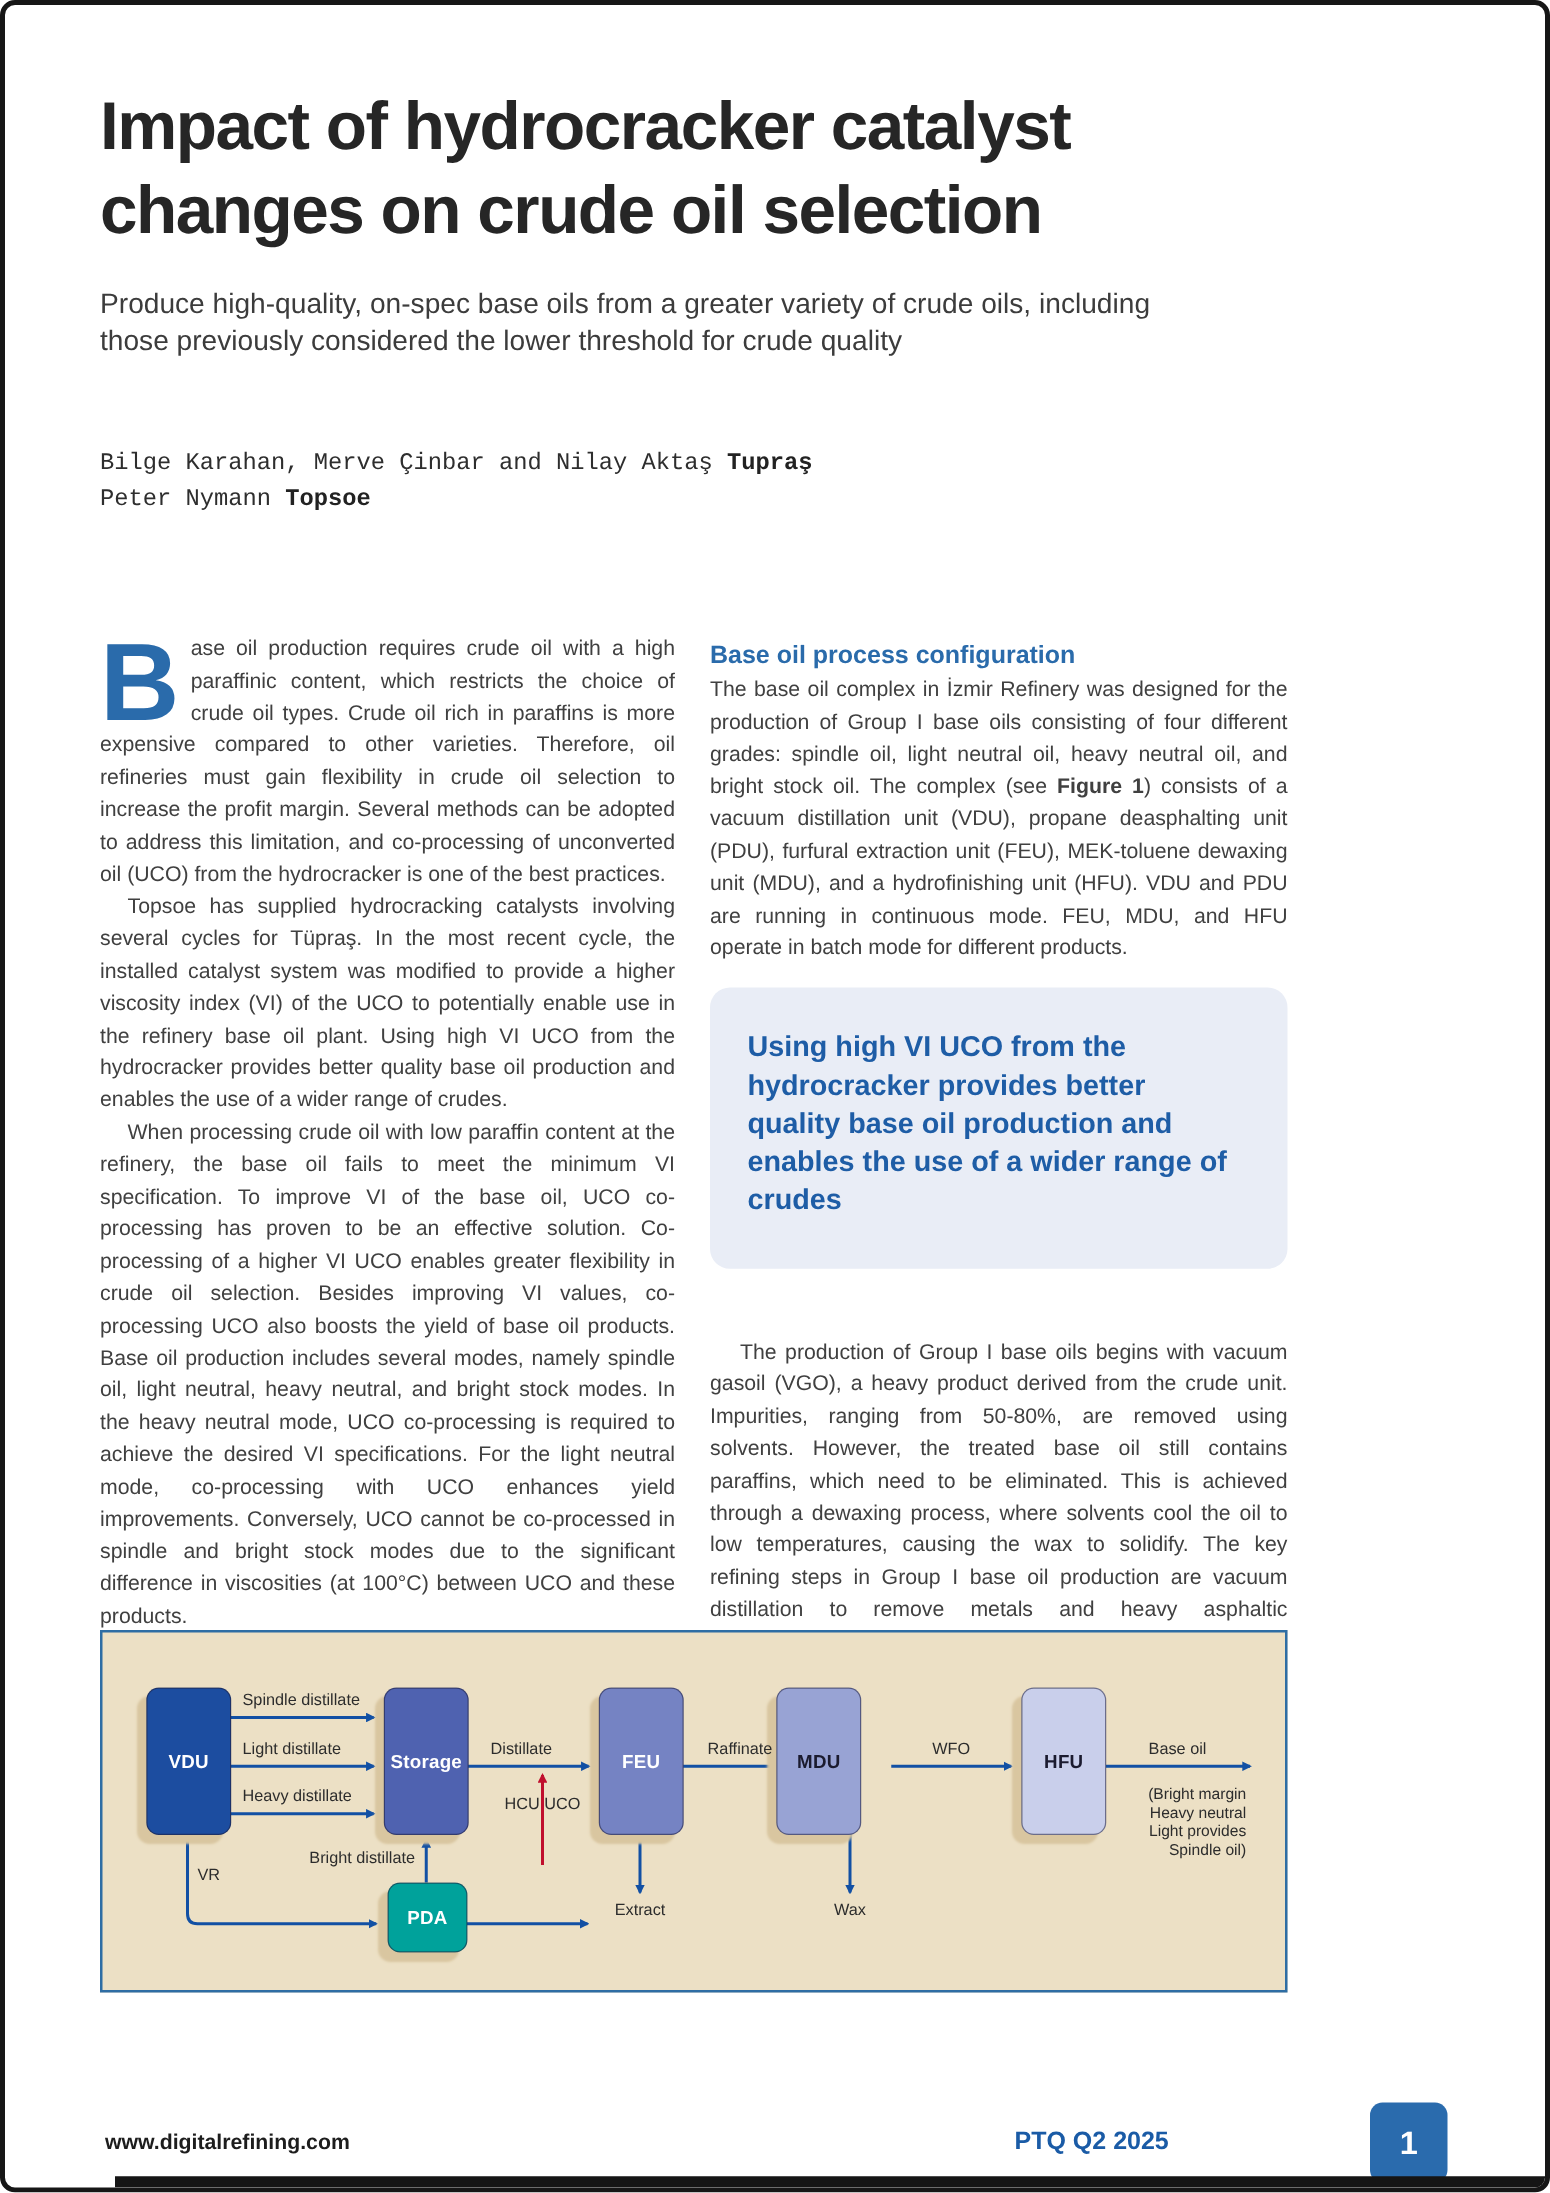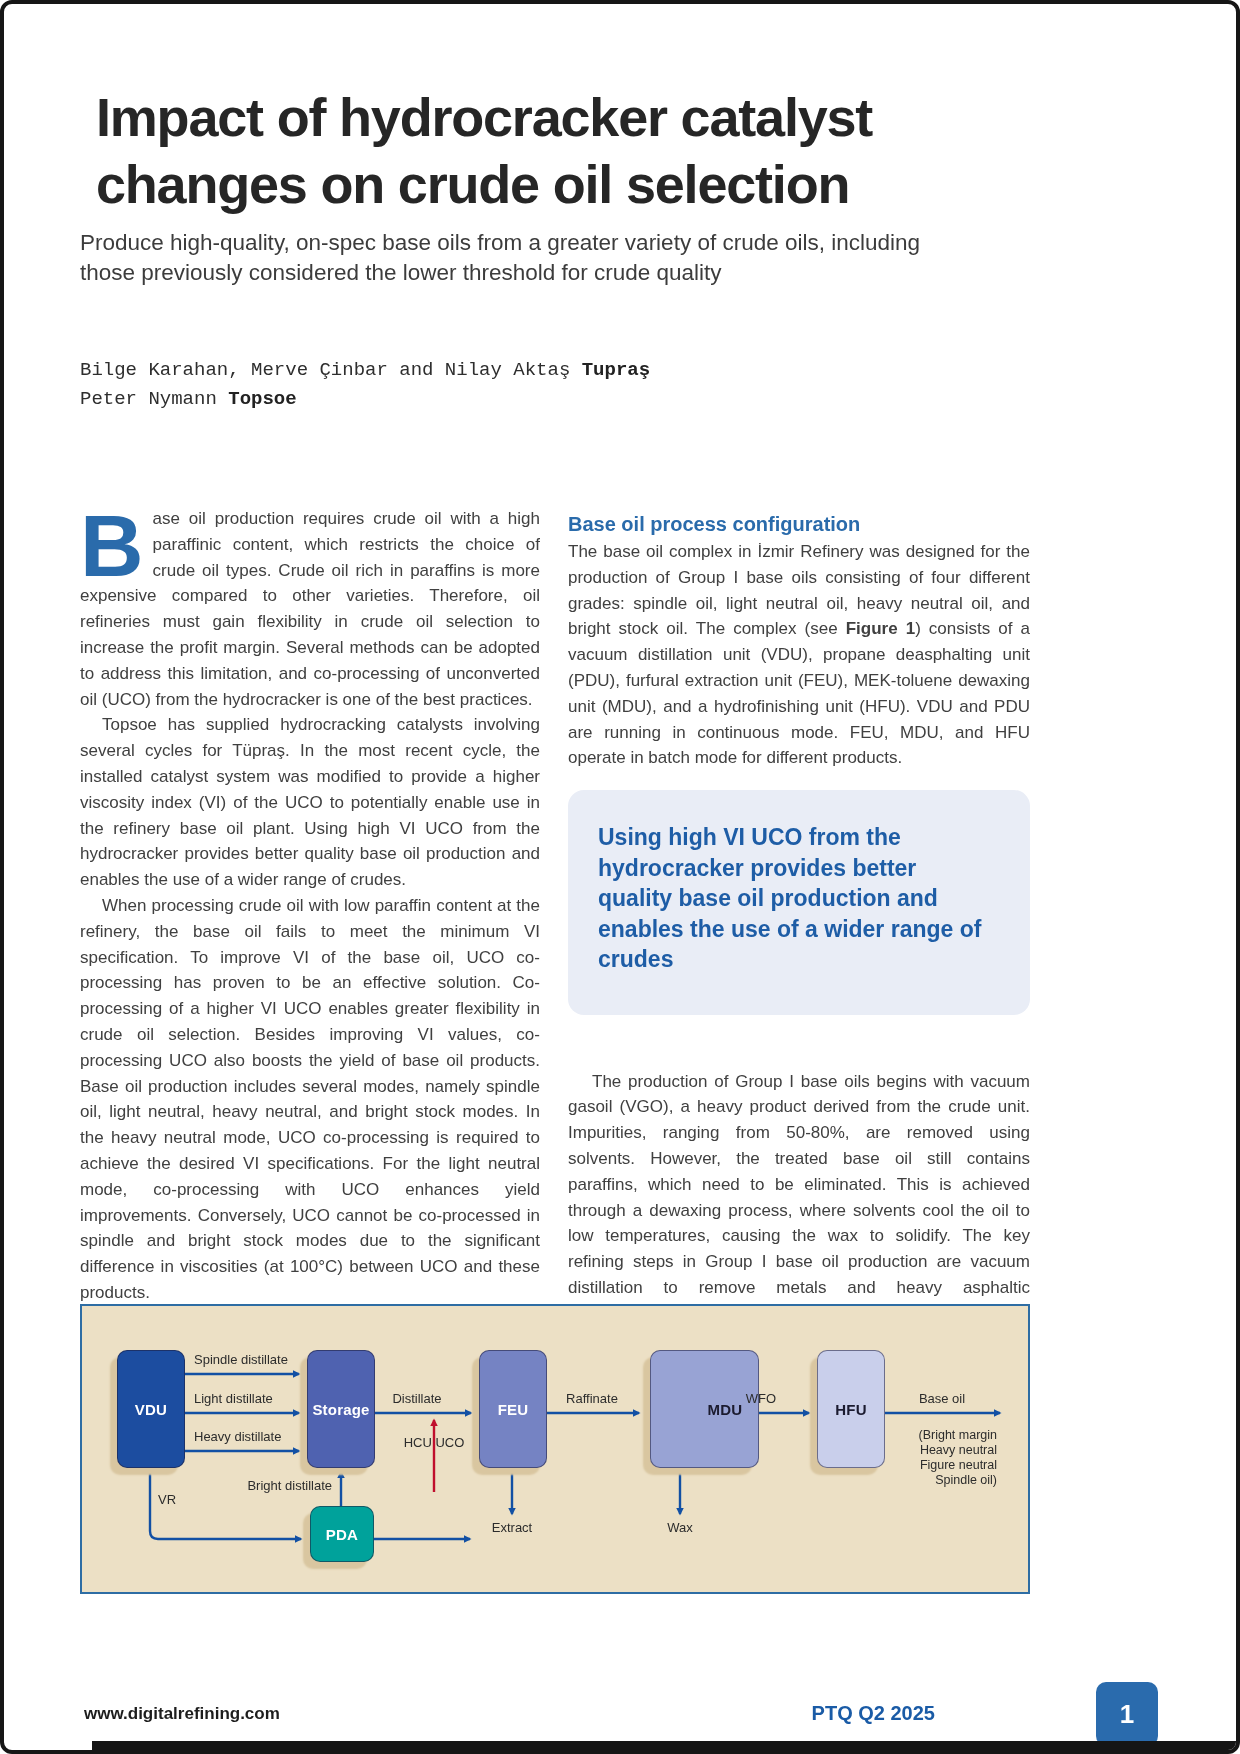--- a/index.html
+++ b/index.html
@@ -8,21 +8,21 @@
     --arrow-blue:#1250a4; --arrow-red:#c00f2d;
     --vdu:#1c4da0; --storage:#4f62b0; --feu:#7583c3; --mdu:#98a3d4; --hfu:#c9cfeb; --pda:#00a29b;
     --box-dark-text:#1b1b2f; --shadow:#d9c6a0; --footer-bar:#151515; --page-tab:#2a6bad;
   }
   html,body{margin:0;padding:0;background:#fff;}
   .page{
     position:relative; width:1240px; height:1754px; box-sizing:border-box;
     border:4px solid #161616; border-radius:12px; overflow:hidden; background:#fff;
     font-family:"Liberation Sans", sans-serif; color:#404040;
   }
-  .title{position:absolute; left:76px; top:64px; margin:16px; font-size:54px; line-height:67px;
+  .title{position:absolute; left:76px; top:64px; margin:0; font-size:54px; line-height:67px;
     font-weight:700; letter-spacing:-1.2px; color:#262626;}
   .title span{display:block;}
   .subtitle{position:absolute; left:76px; top:224px; width:900px; margin:0;
     font-size:22.5px; line-height:30px; font-weight:500; color:#3c3c3c;}
   .authors{position:absolute; left:76px; top:352px; font-size:19px; line-height:29px; color:#2e2e2e;font-family:Liberation Mono, monospace;}
   .authors b{color:#222;}
   .columns{position:absolute; left:76px; top:502px; width:950px; display:flex; gap:28px;}
   .col-left{width:460px;} .col-right{width:462px;}
   .body-p{margin:0; font-size:17px; line-height:25.8px; text-align:justify; color:#404040;}
   .indent{text-indent:22px;} .indent2{text-indent:24px;}
@@ -41,21 +41,21 @@
   .flow{stroke:var(--arrow-blue,#1250a4); stroke-width:2.4; fill:none;}
   .flow-red{stroke:var(--arrow-red,#c00f2d); stroke-width:2.4; fill:none;}
   #m-blue polygon{fill:var(--arrow-blue,#1250a4);} #m-red polygon{fill:var(--arrow-red,#c00f2d);}
   .pbox{position:absolute; top:44px; width:66px; height:116px; border-radius:10px;
     display:flex; align-items:center; justify-content:center;
     font-size:15px; font-weight:700; color:#fff; letter-spacing:.2px;
     border:1px solid rgba(30,30,60,.55); box-shadow:-7px 7px 2px var(--shadow,#d9c6a0);}
   .b-vdu{left:35px; background:var(--vdu,#1c4da0);}
   .b-storage{left:225px; background:var(--storage,#4f62b0);}
   .b-feu{left:397px; background:var(--feu,#7583c3);}
-  .b-mdu{left:568px; background:var(--mdu,#98a3d4); color:var(--box-dark-text,#1b1b2f);padding-left:41px;}
+  .b-mdu{left:539px; background:var(--mdu,#98a3d4); color:var(--box-dark-text,#1b1b2f);}
   .b-hfu{left:735px; background:var(--hfu,#c9cfeb); color:var(--box-dark-text,#1b1b2f);}
   .b-pda{left:228px; top:200px; width:62px; height:54px; background:var(--pda,#00a29b);}
   .dlabel{position:absolute; font-size:13px; line-height:16px; color:#2c2c2c; white-space:nowrap;}
   .l-spindle{left:112px; top:46px;} .l-light{left:112px; top:85px;} .l-heavy{left:112px; top:123px;}
   .l-vr{left:76px; top:186px;}
   .l-bright{left:150px; top:172px; width:100px; text-align:right;}
   .l-distillate{left:295px; top:85px; width:80px; text-align:center;}
   .l-hcu{left:307px; top:129px; width:90px; text-align:center;}
   .l-raffinate{left:472px; top:85px; width:76px; text-align:center;}
   .l-wfo{left:649px; top:85px; width:60px; text-align:center;}
@@ -148,21 +148,21 @@
       <div class="dlabel l-distillate">Distillate</div>
       <div class="dlabel l-hcu">HCU UCO</div>
       <div class="dlabel l-raffinate">Raffinate</div>
       <div class="dlabel l-wfo">WFO</div>
       <div class="dlabel l-baseoil">Base oil</div>
       <div class="dlabel l-extract">Extract</div>
       <div class="dlabel l-wax">Wax</div>
       <div class="dlabel l-products">
         <div>(Bright margin</div>
         <div>Heavy neutral</div>
-        <div>Figure neutral</div>
+        <div>Light provides</div>
         <div>Spindle oil)</div>
       </div>
     </div>
   </figure>
 
   <div class="footer-site">www.digitalrefining.com</div>
   <div class="footer-issue">PTQ Q2 2025</div>
   <div class="page-tab">
       <span>1</span>
     </div>

